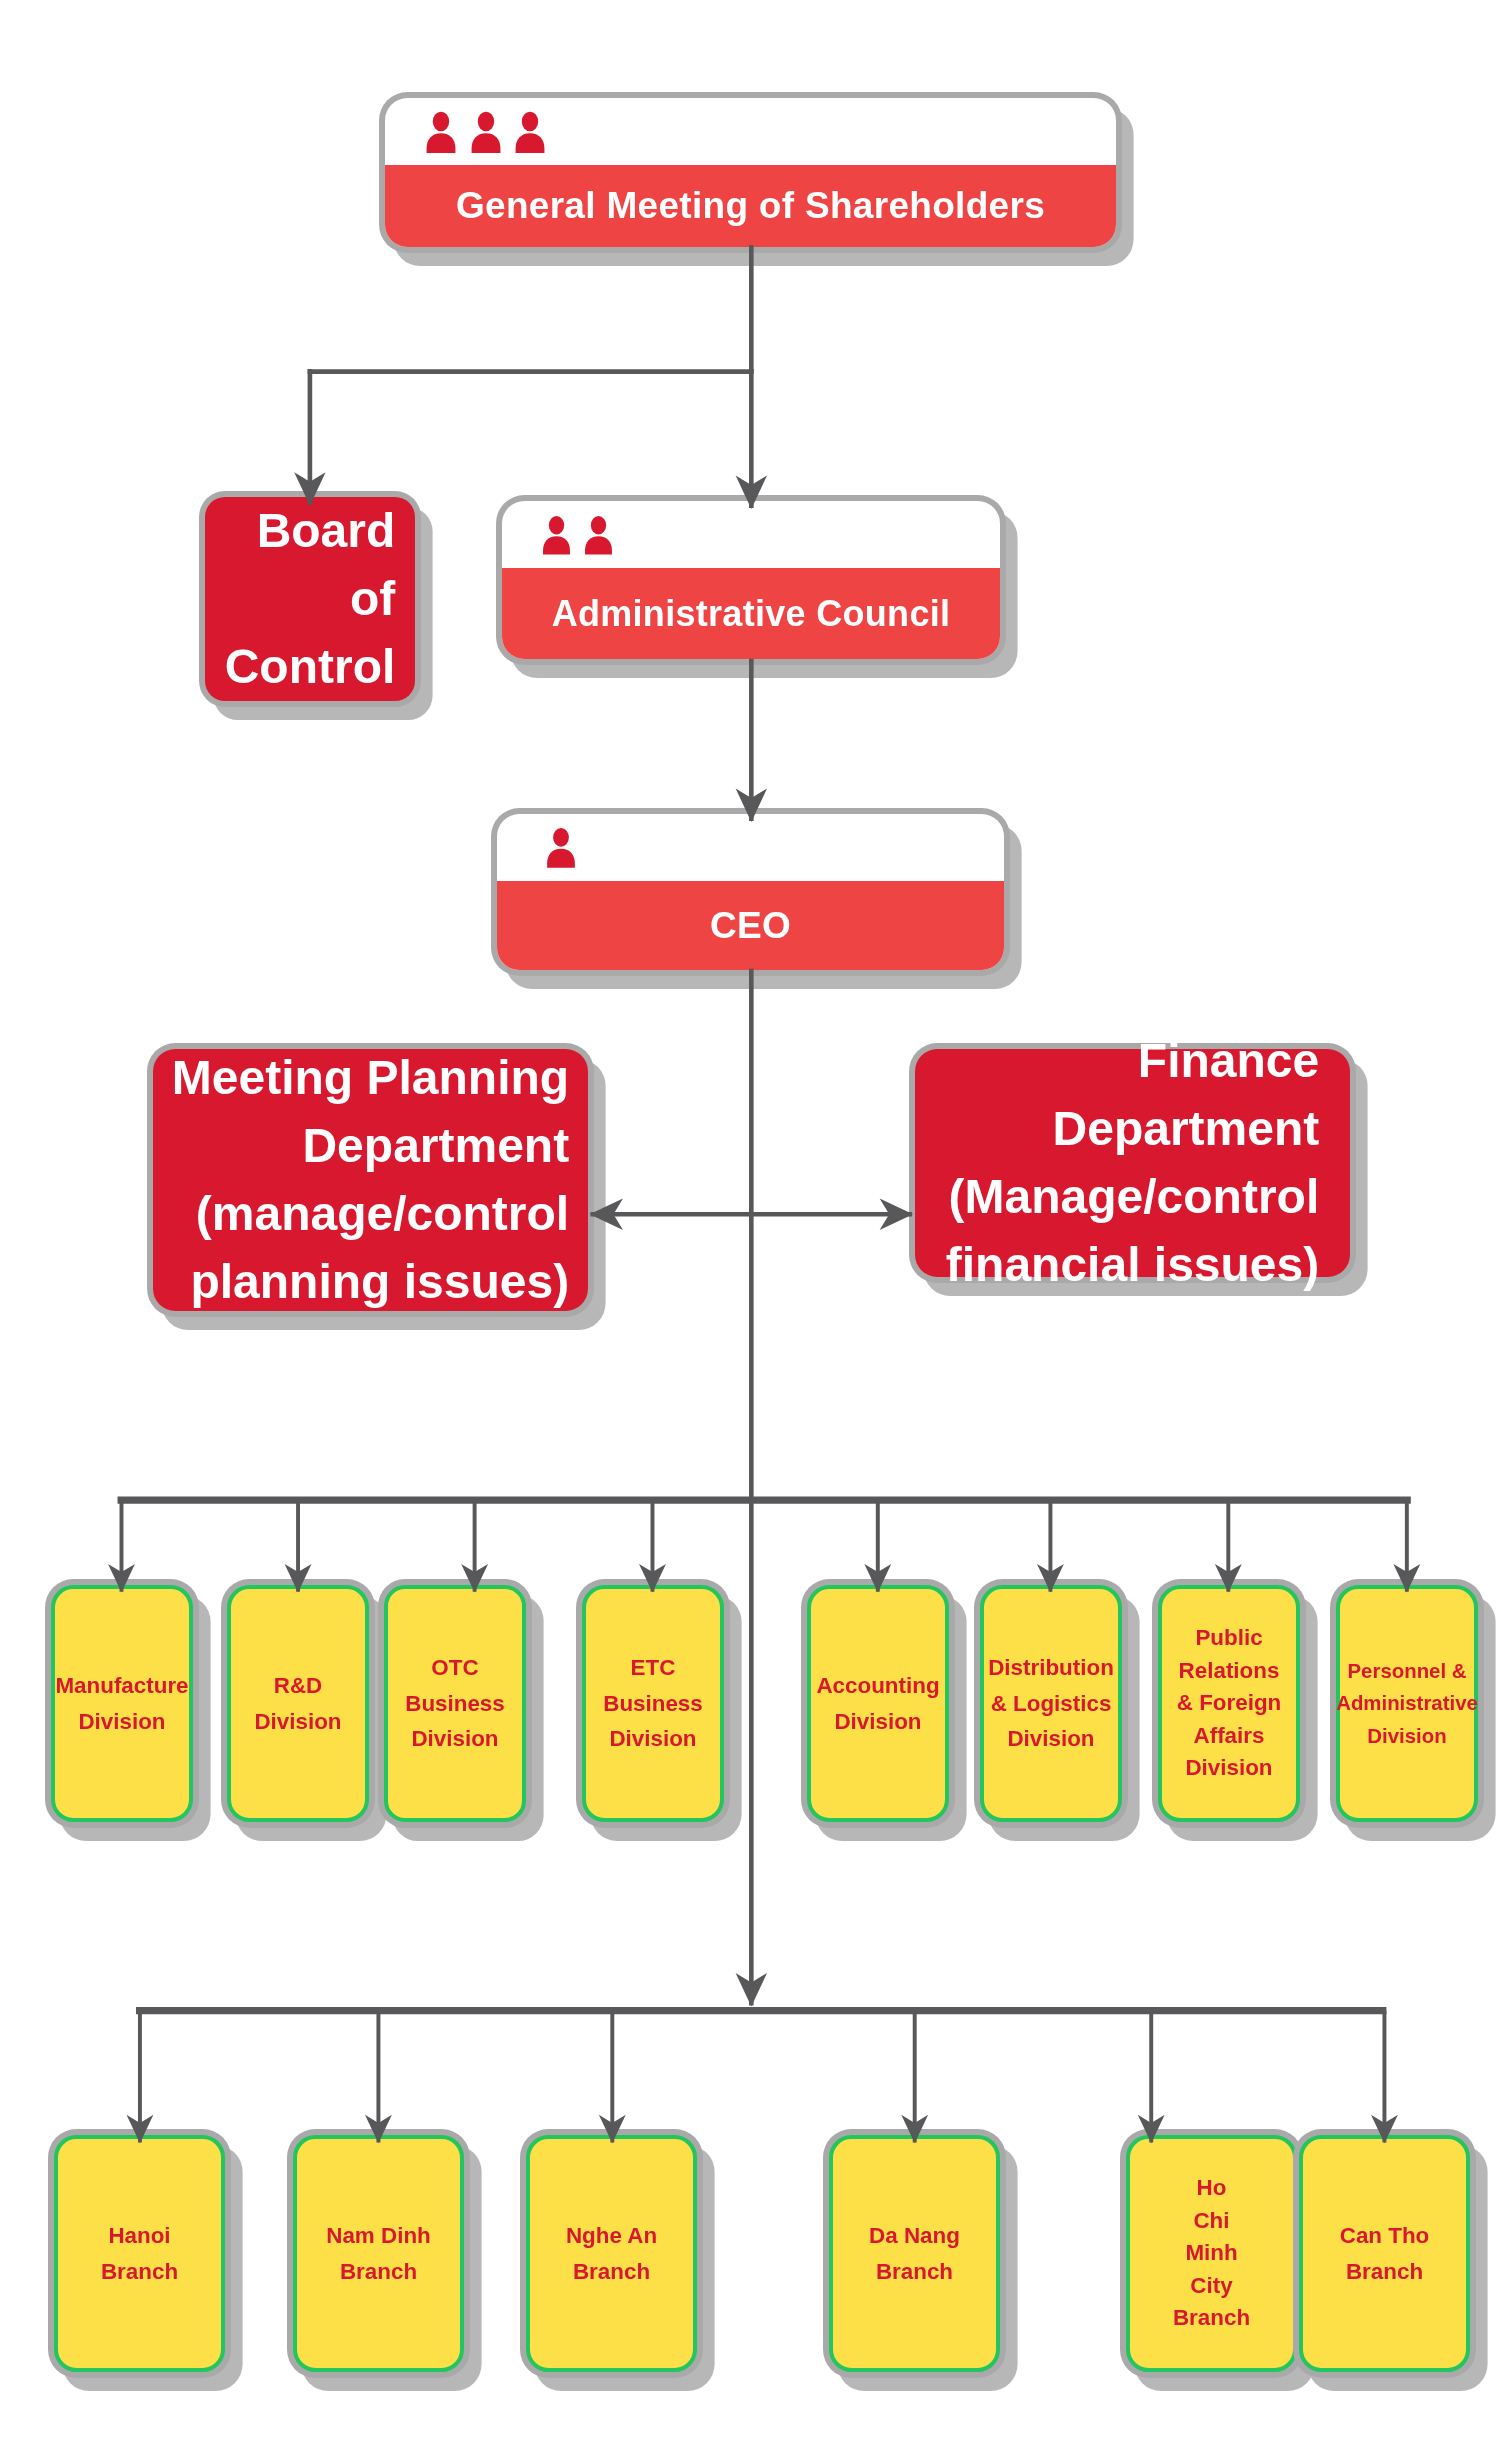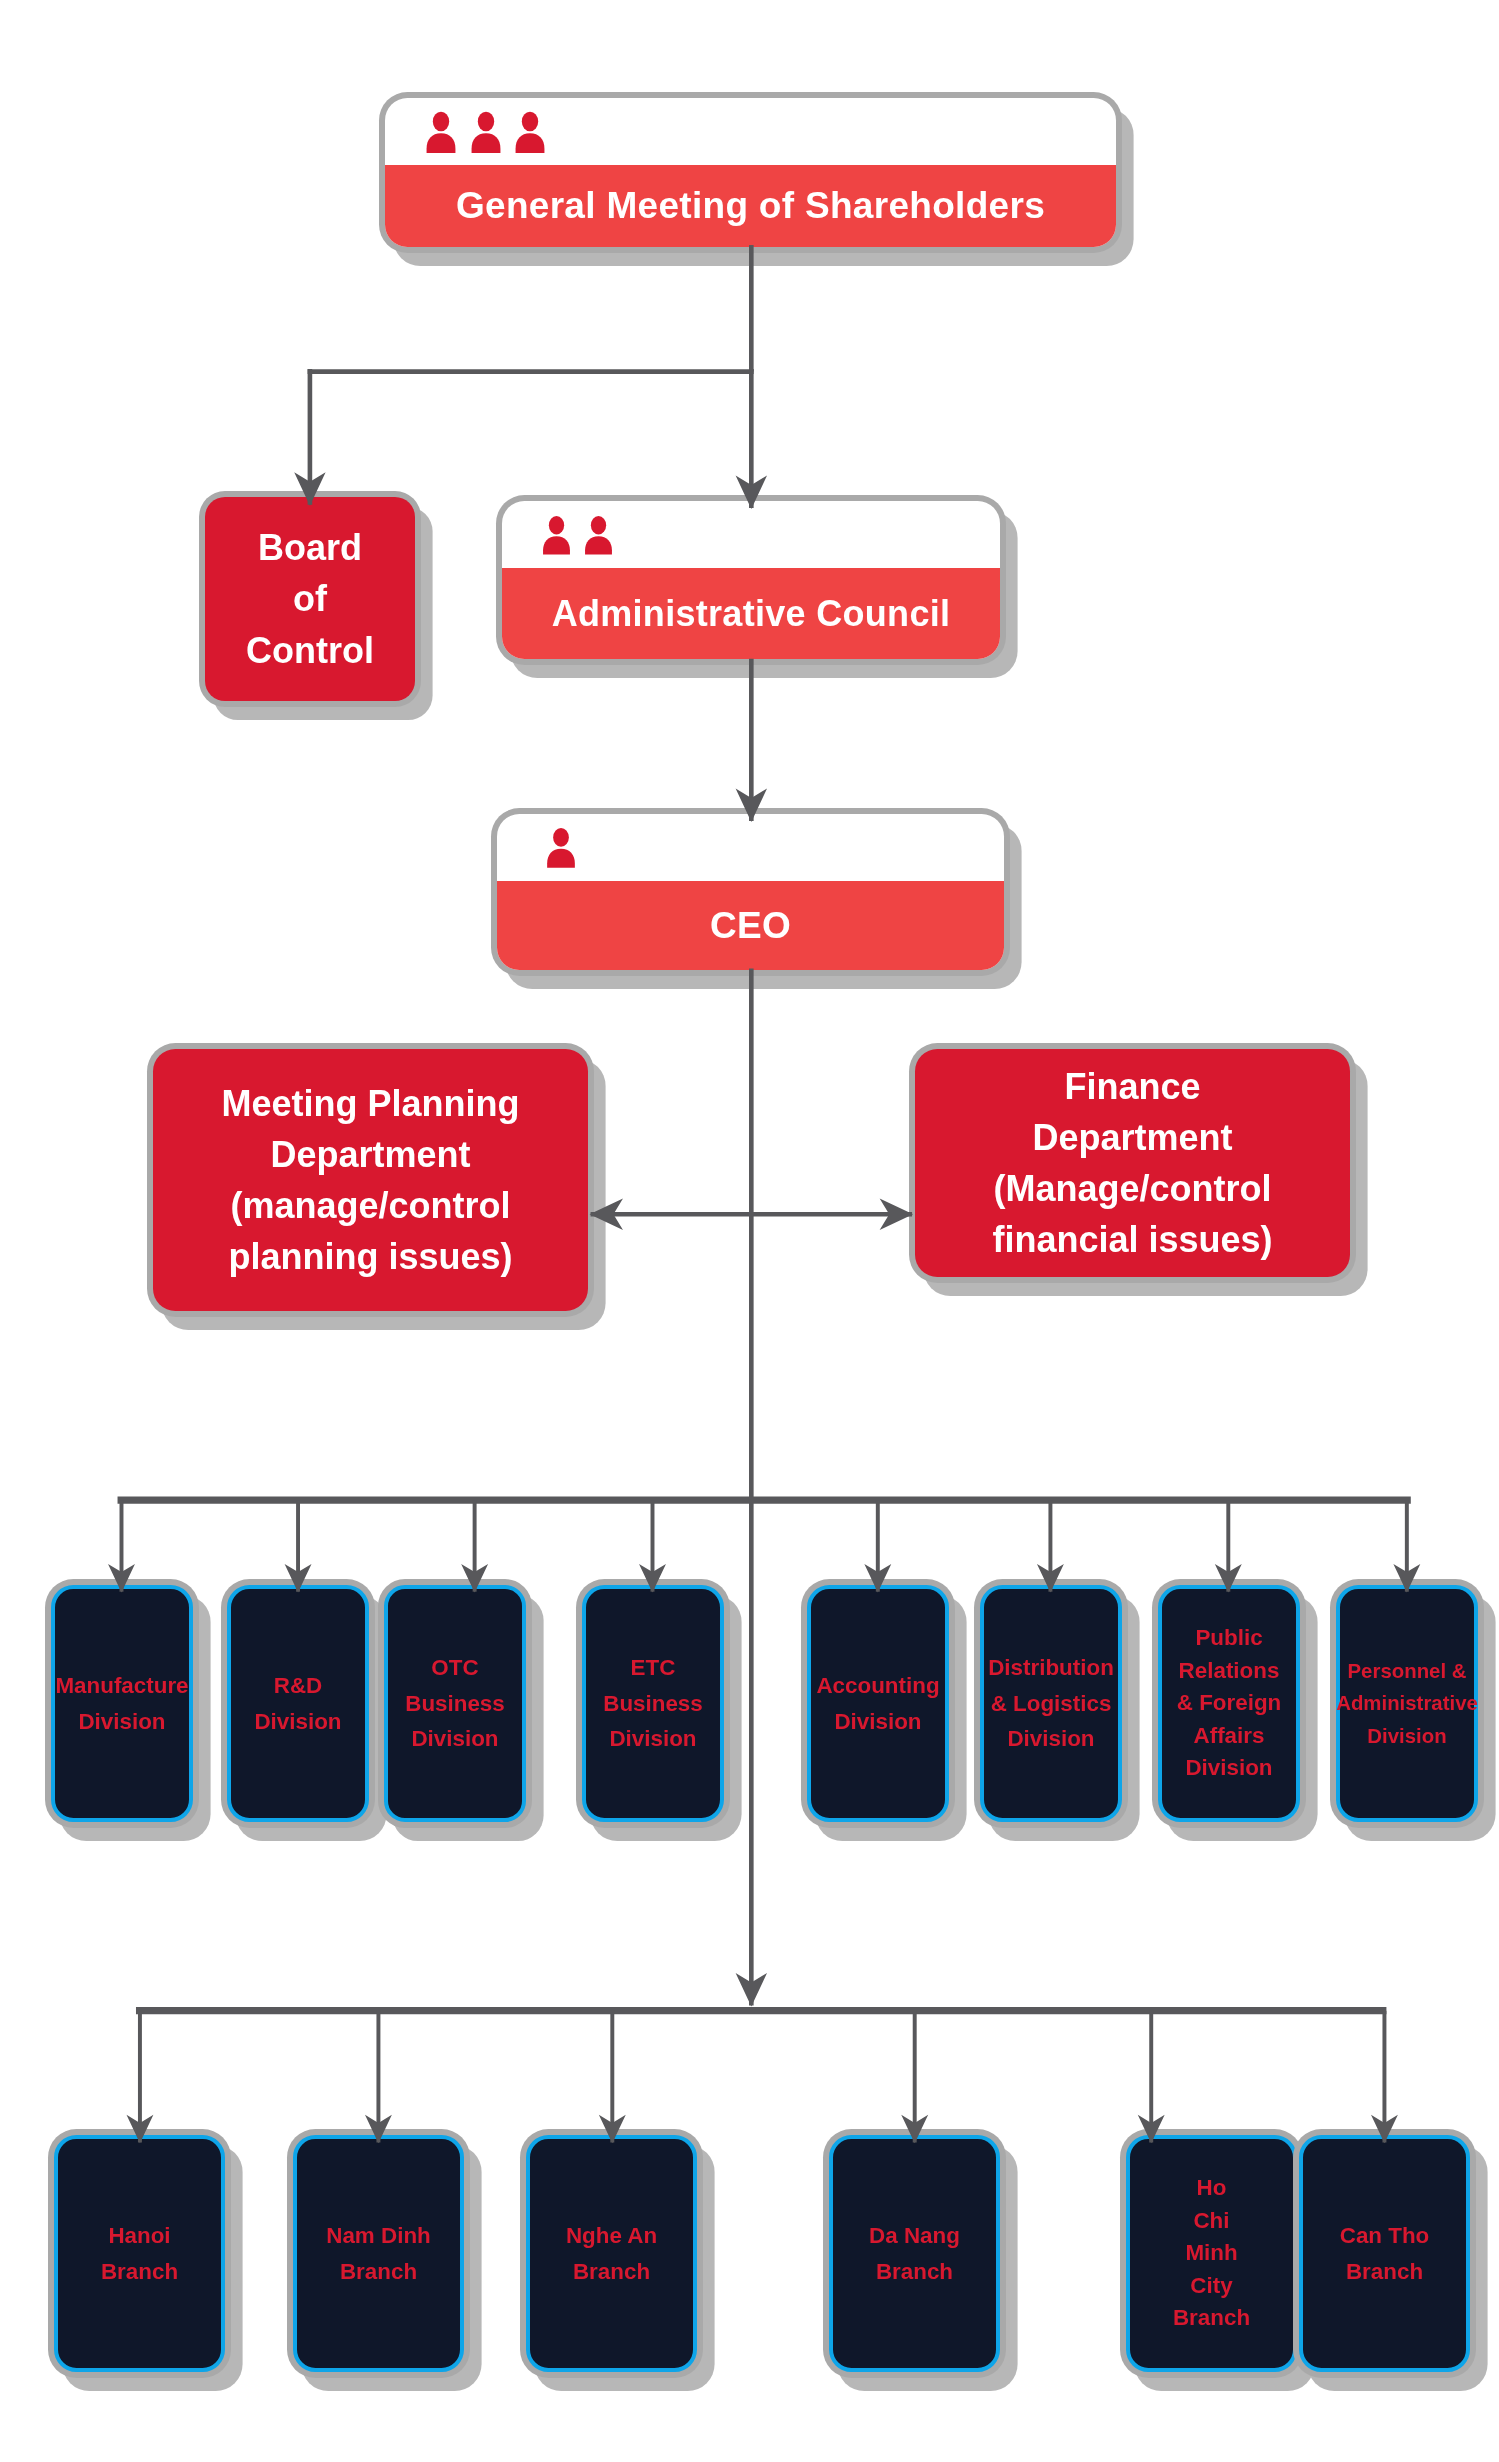--- a/index.html
+++ b/index.html
@@ -18,24 +18,24 @@
   
   .card{background:#ffffff;display:flex;flex-direction:column;overflow:hidden;}
   .card-head{flex:0 0 67px;display:flex;align-items:center;gap:8.6px;padding-left:38px;}
   .card-head.single{padding-left:47px;}
   .card-band{flex:1;background:#ef4444;color:#ffffff;display:flex;align-items:center;justify-content:center;
              font-weight:700;font-size:37px;letter-spacing:0.3px;}
   .person-icon{fill:#d8182f;}
 
   
   .solid-card{background:#d8182f;color:#ffffff;display:flex;align-items:center;justify-content:center;text-align:center;}
-  .solid-lines{display:flex;flex-direction:column;font-weight:700;font-size:36px;line-height:1.42;}
-
-  
-  .outline-card{background:#0f172a;border:4px solid #0ea5e9;display:flex;align-items:center;justify-content:center;text-align:center;}
+  .solid-lines{display:flex;flex-direction:column;font-weight:700;font-size:48px;line-height:1.42;text-align:right;}
+
+  
+  .outline-card{background:#fde047;border:4px solid #22c55e;display:flex;align-items:center;justify-content:center;text-align:center;}
   .red-lines{display:flex;flex-direction:column;color:#d8182f;font-weight:700;font-size:22.4px;line-height:1.6;}
   .red-lines .ln{white-space:nowrap;}
 
   .ln{display:block;}
 </style>
 </head>
 <body>
 
 <div class="canvas">
 

